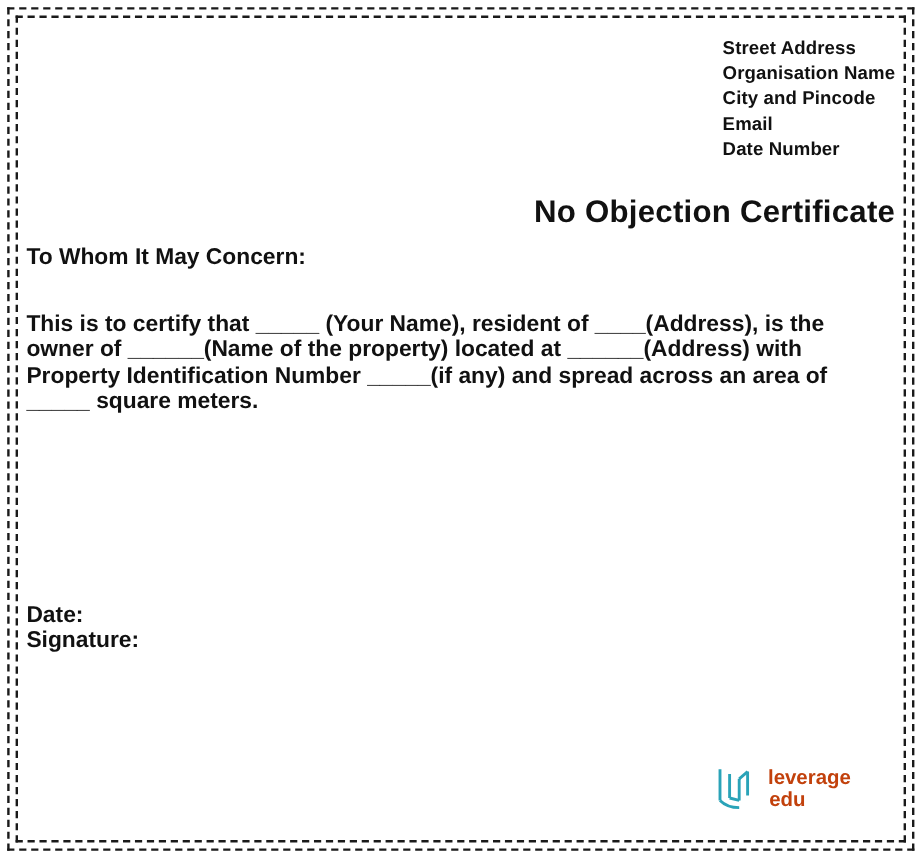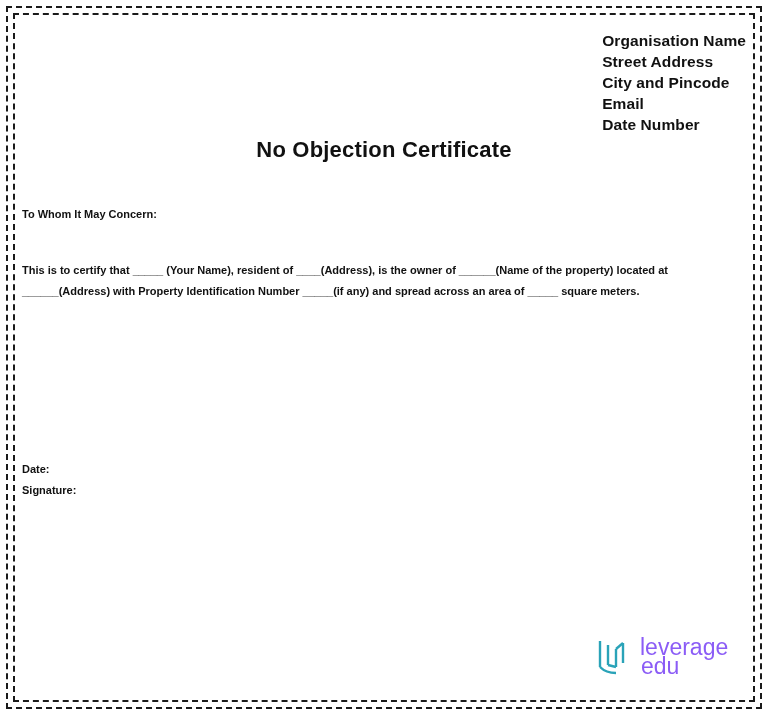--- a/index.html
+++ b/index.html
@@ -58,33 +58,33 @@
     line-height: 21px;
     letter-spacing: 0.1px;
   }
   .org-block div {
     white-space: nowrap;
   }
   .doc-title {
     position: absolute;
     left: 0;
     right: 0;
-    top: 115px;
-    text-align: center;
+    top: 139px;
+    text-align: right;
     font-weight: bold;
-    font-size: 22px;
+    font-size: 26px;
     letter-spacing: 0.2px;
   }
   .body-text {
     position: absolute;
     left: 0;
     top: 182px;
     width: 710px;
     font-weight: bold;
-    font-size: 11px;
+    font-size: 19px;
     line-height: 21.5px;
   }
   .para {
     margin: 0 0 0 0;
   }
   .spacer-md { height: 34px; }
   .spacer-lg { height: 40px; }
   .spacer-xl { height: 58px; }
   .sig-line { white-space: nowrap; }
 
@@ -100,43 +100,43 @@
     position: absolute;
     left: 0;
     top: 6px;
     width: 40px;
     height: 40px;
   }
   .logo-text {
     position: absolute;
     left: 46px;
     top: 7px;
-    font-weight: normal;
-    font-size: 23px;
+    font-weight: bold;
+    font-size: 17px;
     line-height: 19px;
-    color: #8b5cf6;
+    color: #c2410c;
   }
   .logo-text .edu {
     display: block;
     margin-left: 1px;
   }
 </style>
 </head>
 <body>
 
 <div class="page">
 
   <div class="frame-outer"></div>
   <div class="frame-inner"></div>
 
   <div class="content">
 
     <div class="org-block">
+      <div>Street Address</div>
       <div>Organisation Name</div>
-      <div>Street Address</div>
       <div>City and Pincode</div>
       <div>Email</div>
       <div>Date Number</div>
     </div>
 
     <div class="doc-title">No Objection Certificate</div>
 
     <div class="body-text">
       <p class="para">To Whom It May Concern:</p>
       <div class="spacer-md"></div>

